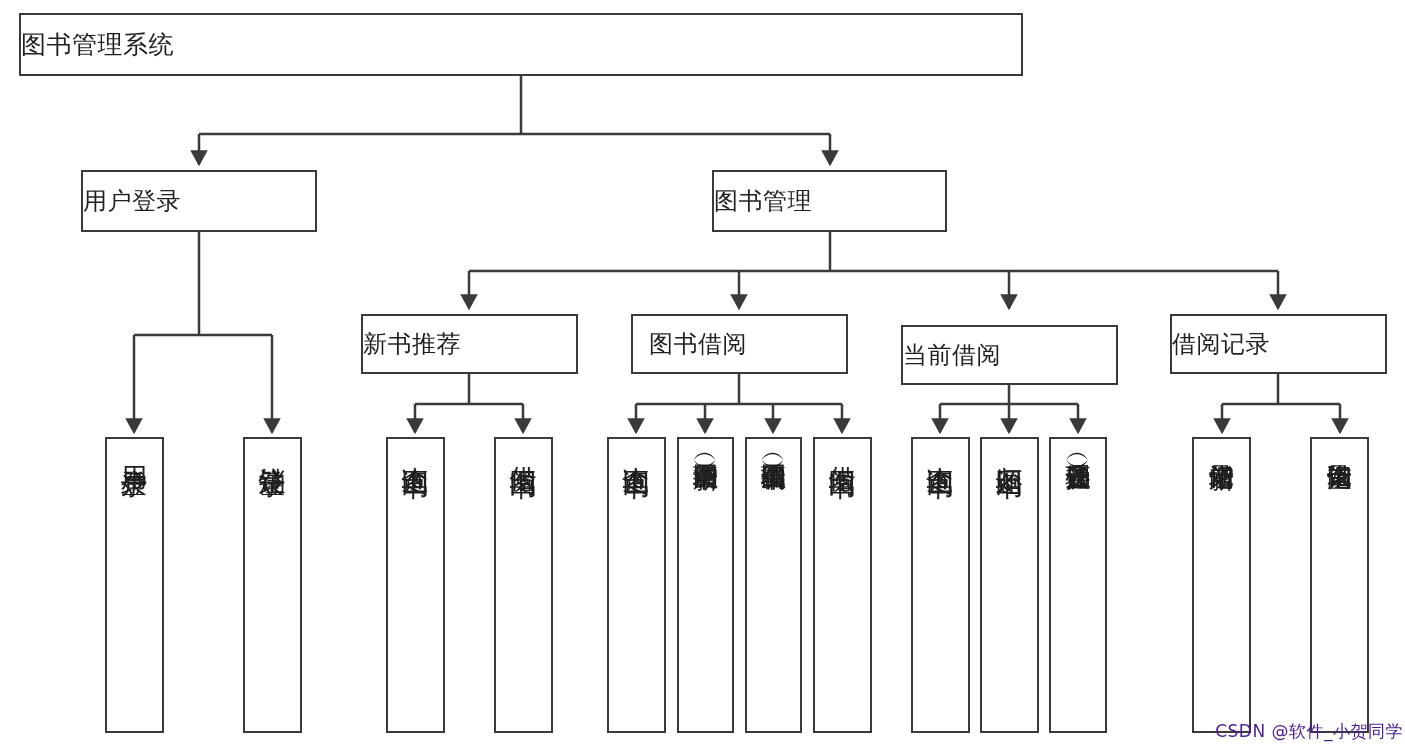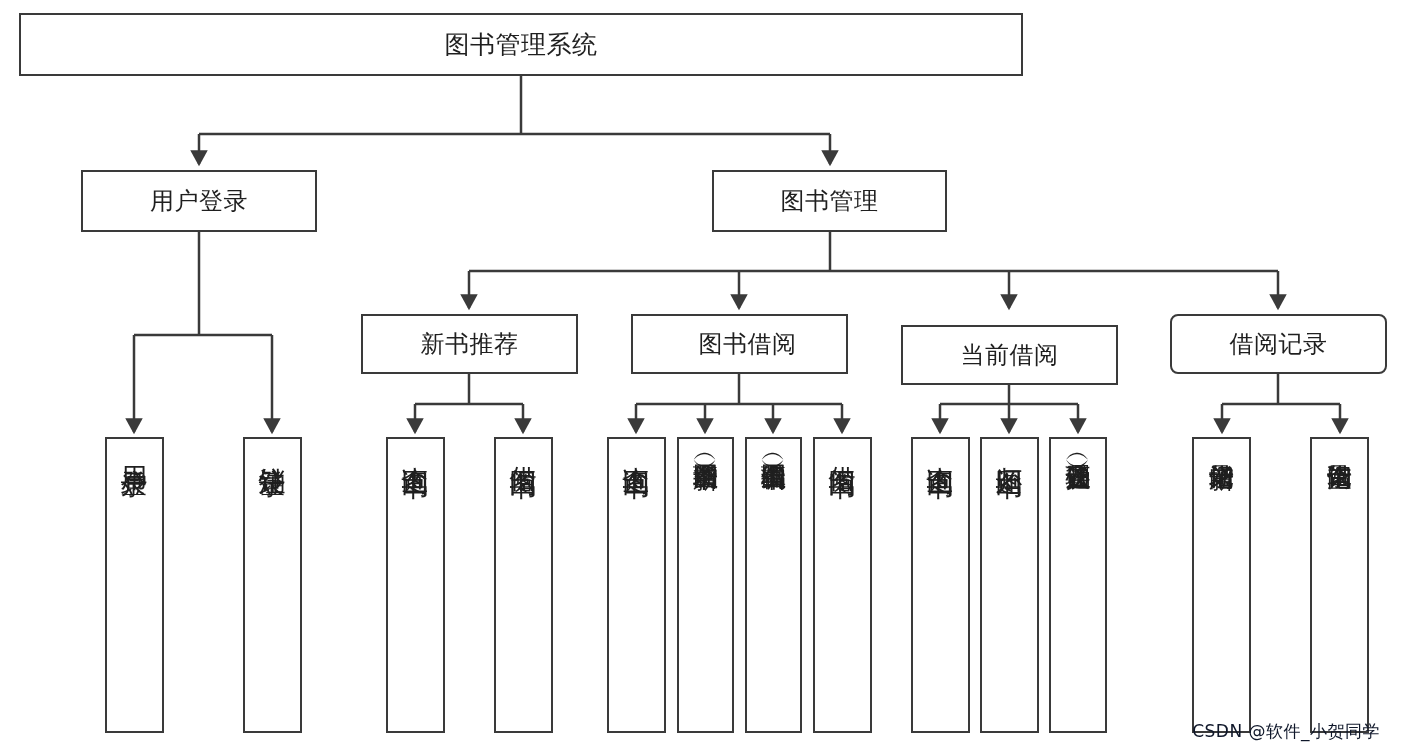--- a/index.html
+++ b/index.html
@@ -20,21 +20,20 @@
     width:1405px;
     height:747px;
   }
   .node{
     position:absolute;
     box-sizing:border-box;
     background:#ffffff;
     border:2.5px solid #3a3a3a;
     display:flex;
     align-items:center;
-    justify-content:center;
     z-index:3;
   }
   .node-label{
     color:#1f1f1f;
     text-align:center;
     line-height:1.12;
     letter-spacing:0.5px;
     white-space:pre;
   }
   
@@ -53,24 +52,24 @@
     font-size:27px;
     line-height:1.0;
     letter-spacing:2px;
   }
   .leaf.tight .node-label{
     font-size:25px;
     letter-spacing:0px;
   }
   .watermark{
     position:absolute;
-    right:25px;
+    right:2px;
     bottom:4px;
     font-size:17px;
-    color:#0f172a;
+    color:#4c1d95;
     letter-spacing:0.5px;
     z-index:5;
     white-space:pre;
   }
 </style>
 </head>
 <body>
 
 <div id="canvas">
 
@@ -137,21 +136,21 @@
 
   <div class="node tier-2" style="left:712px; top:170px; width:235px; height:62px;">
     <span class="node-label">图书管理</span>
   </div>
   <div class="node tier-3" style="left:631px; top:314px; width:217px; height:60px;padding-left:16px;">
     <span class="node-label">图书借阅</span>
   </div>
   <div class="node tier-3" style="left:901px; top:314px; width:217px; height:60px;margin-top:11px;">
     <span class="node-label">当前借阅</span>
   </div>
-  <div class="node tier-3" style="left:1170px; top:314px; width:217px; height:60px;border-radius:8px;">
+  <div class="node tier-3" style="left:1170px; top:314px; width:217px; height:60px;">
     <span class="node-label">借阅记录</span>
   </div>
 
   <div class="node leaf" style="left:105px; top:437px; width:59px; height:296px;">
     <span class="node-label">用户登录</span>
   </div>
   <div class="node leaf" style="left:243px; top:437px; width:59px; height:296px;">
     <span class="node-label">注销登录</span>
   </div>
 

